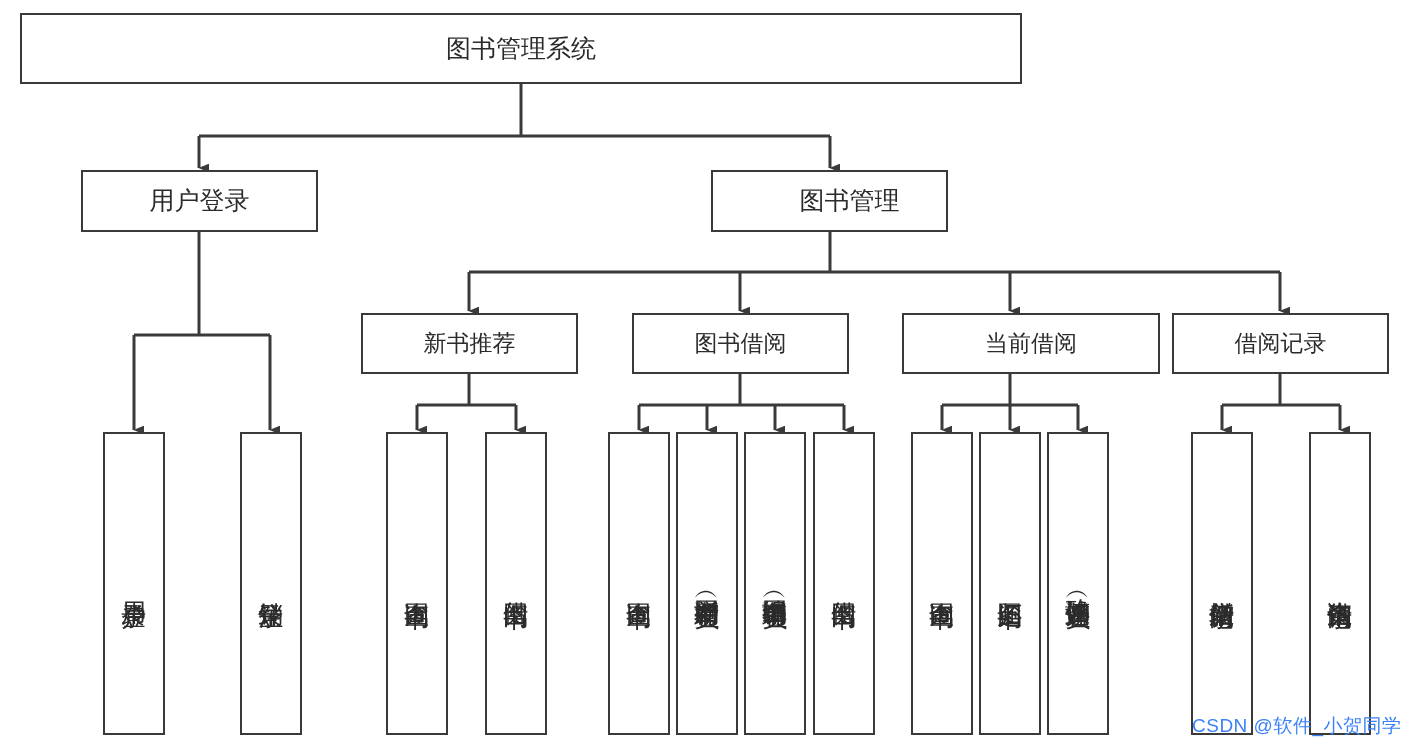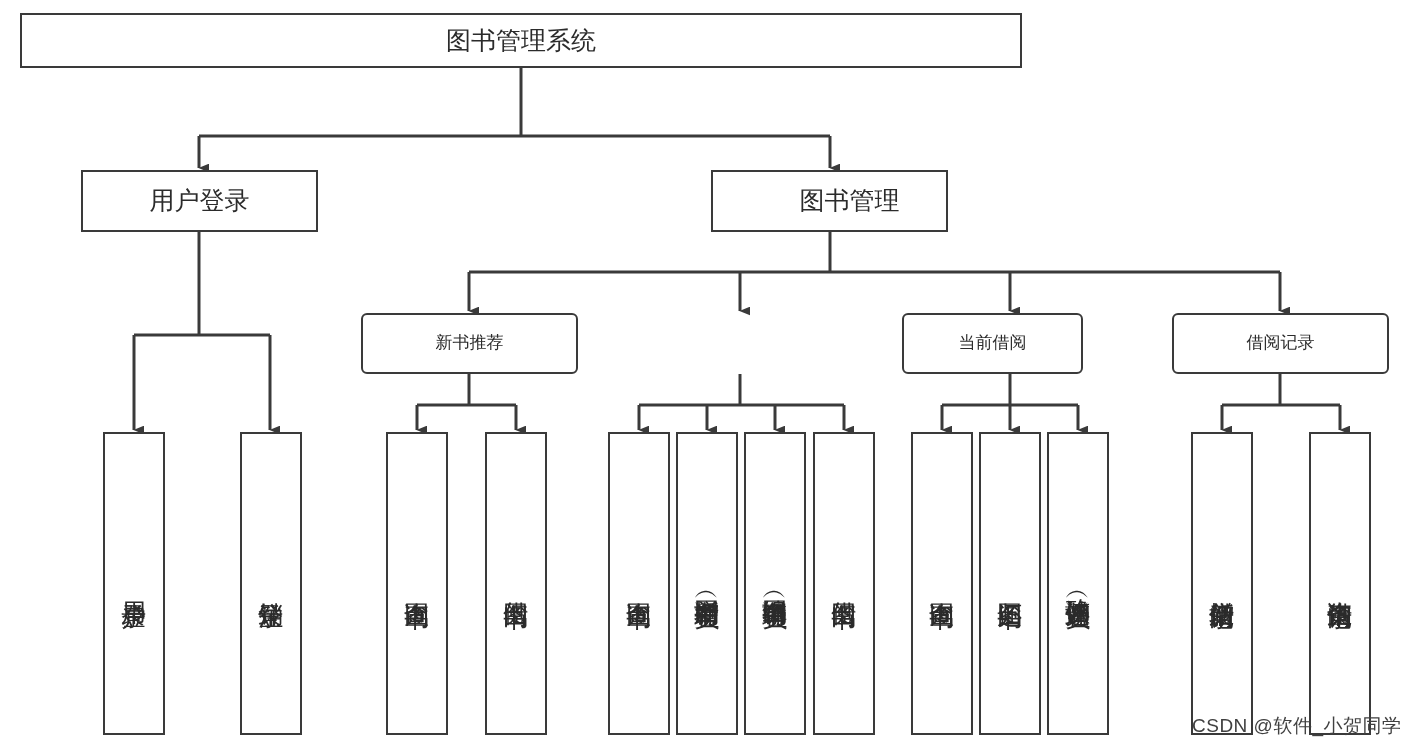--- a/index.html
+++ b/index.html
@@ -34,43 +34,42 @@
     align-items: center;
     justify-content: center;
     color: #2b2b2b;
     line-height: 1.18;
     text-align: center;
   }
   .node.h {
     font-size: 25px;
   }
   .node.h.small {
-    font-size: 17px;
-    border-radius: 6px;
+    font-size: 23px;
   }
   .node.v {
     writing-mode: vertical-rl;
     text-orientation: upright;
     font-size: 25px;
     letter-spacing: 1px;
     padding: 4px 0;
   }
   .node.v .vlabel {
     writing-mode: vertical-rl;
     text-orientation: upright;
     display: block;
     white-space: nowrap;
     line-height: 1.06;
   }
   .watermark {
     position: absolute;
     left: 1192px;
     top: 713px;
     font-size: 19px;
-    color: #404040;
+    color: #3b82f6;
     white-space: nowrap;
     letter-spacing: 0.5px;
   }
 </style>
 </head>
 <body>
 
 <div id="canvas">
 
   <svg id="wires" viewBox="0 0 1405 747">
@@ -116,35 +115,38 @@
       <path d="M1010,405 L1010,430" marker-end="url(#arrow)"></path>
       <path d="M1078,405 L1078,430" marker-end="url(#arrow)"></path>
 
       <path d="M1280,374 L1280,405"></path>
       <path d="M1222,405 L1340,405"></path>
       <path d="M1222,405 L1222,430" marker-end="url(#arrow)"></path>
       <path d="M1340,405 L1340,430" marker-end="url(#arrow)"></path>
     </g>
   </svg>
 
-  <div class="node h" style="left:20px; top:13px; width:1002px; height:55px;">
+  <div class="node h" style="left:20px; top:13px; width:1002px; height:71px;">
     <span>图书管理系统</span>
   </div>
 
   <div class="node h" style="left:81px; top:170px; width:237px; height:62px;">
     <span>用户登录</span>
   </div>
   <div class="node h" style="left:711px; top:170px; width:237px; height:62px;padding-left:40px;">
     <span>图书管理</span>
   </div>
 
   <div class="node h small" style="left:361px; top:313px; width:217px; height:61px;">
     <span>新书推荐</span>
   </div>
-  <div class="node h small" style="left:902px; top:313px; width:181px; height:61px;">
+  <div class="node h small" style="left:632px; top:313px; width:217px; height:61px;">
+    <span>图书借阅</span>
+  </div>
+  <div class="node h small" style="left:902px; top:313px; width:258px; height:61px;">
     <span>当前借阅</span>
   </div>
   <div class="node h small" style="left:1172px; top:313px; width:217px; height:61px;justify-content:center;">
     <span>借阅记录</span>
   </div>
 
   <div class="node v" style="left:103px; top:432px; width:62px; height:303px;">
     <span class="vlabel">用户登录</span>
   </div>
   <div class="node v" style="left:240px; top:432px; width:62px; height:303px;">

